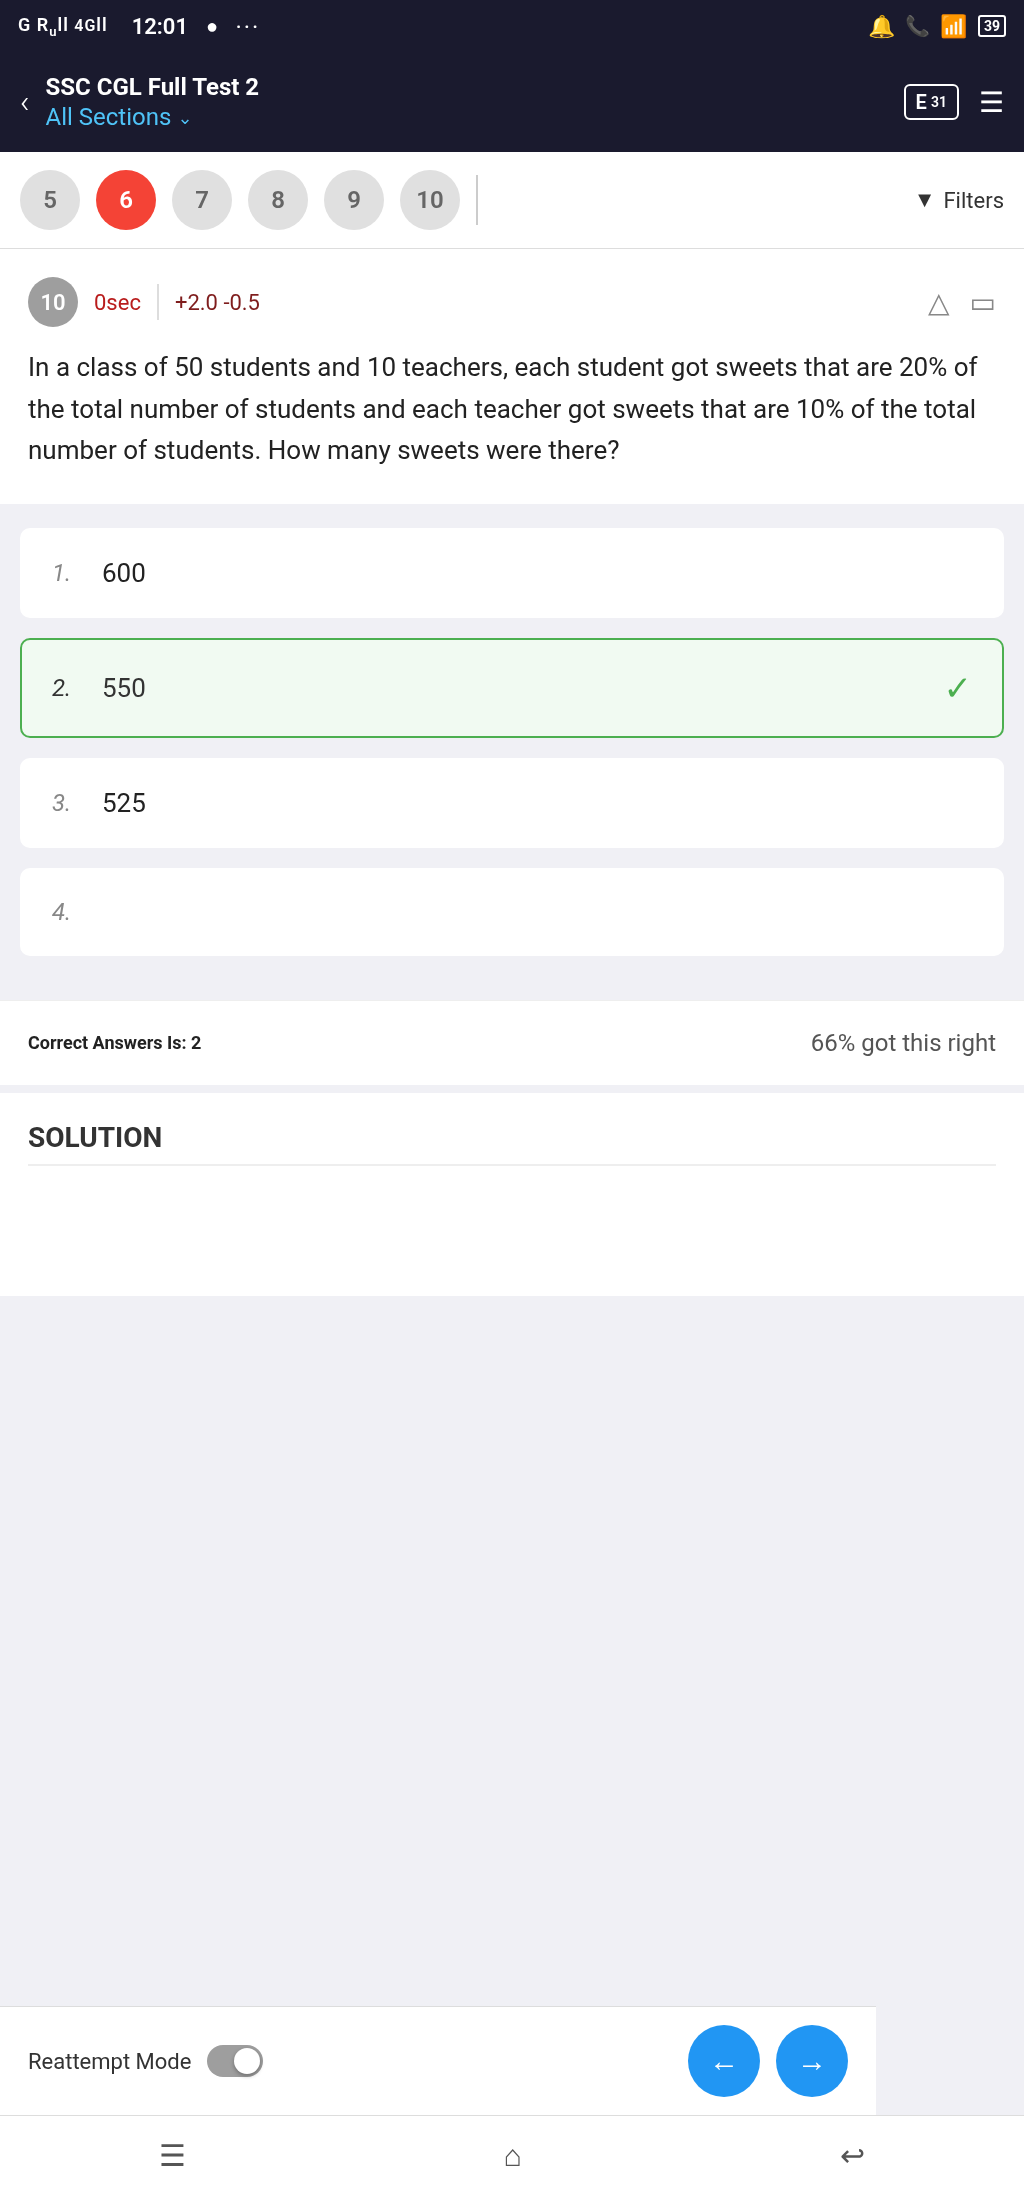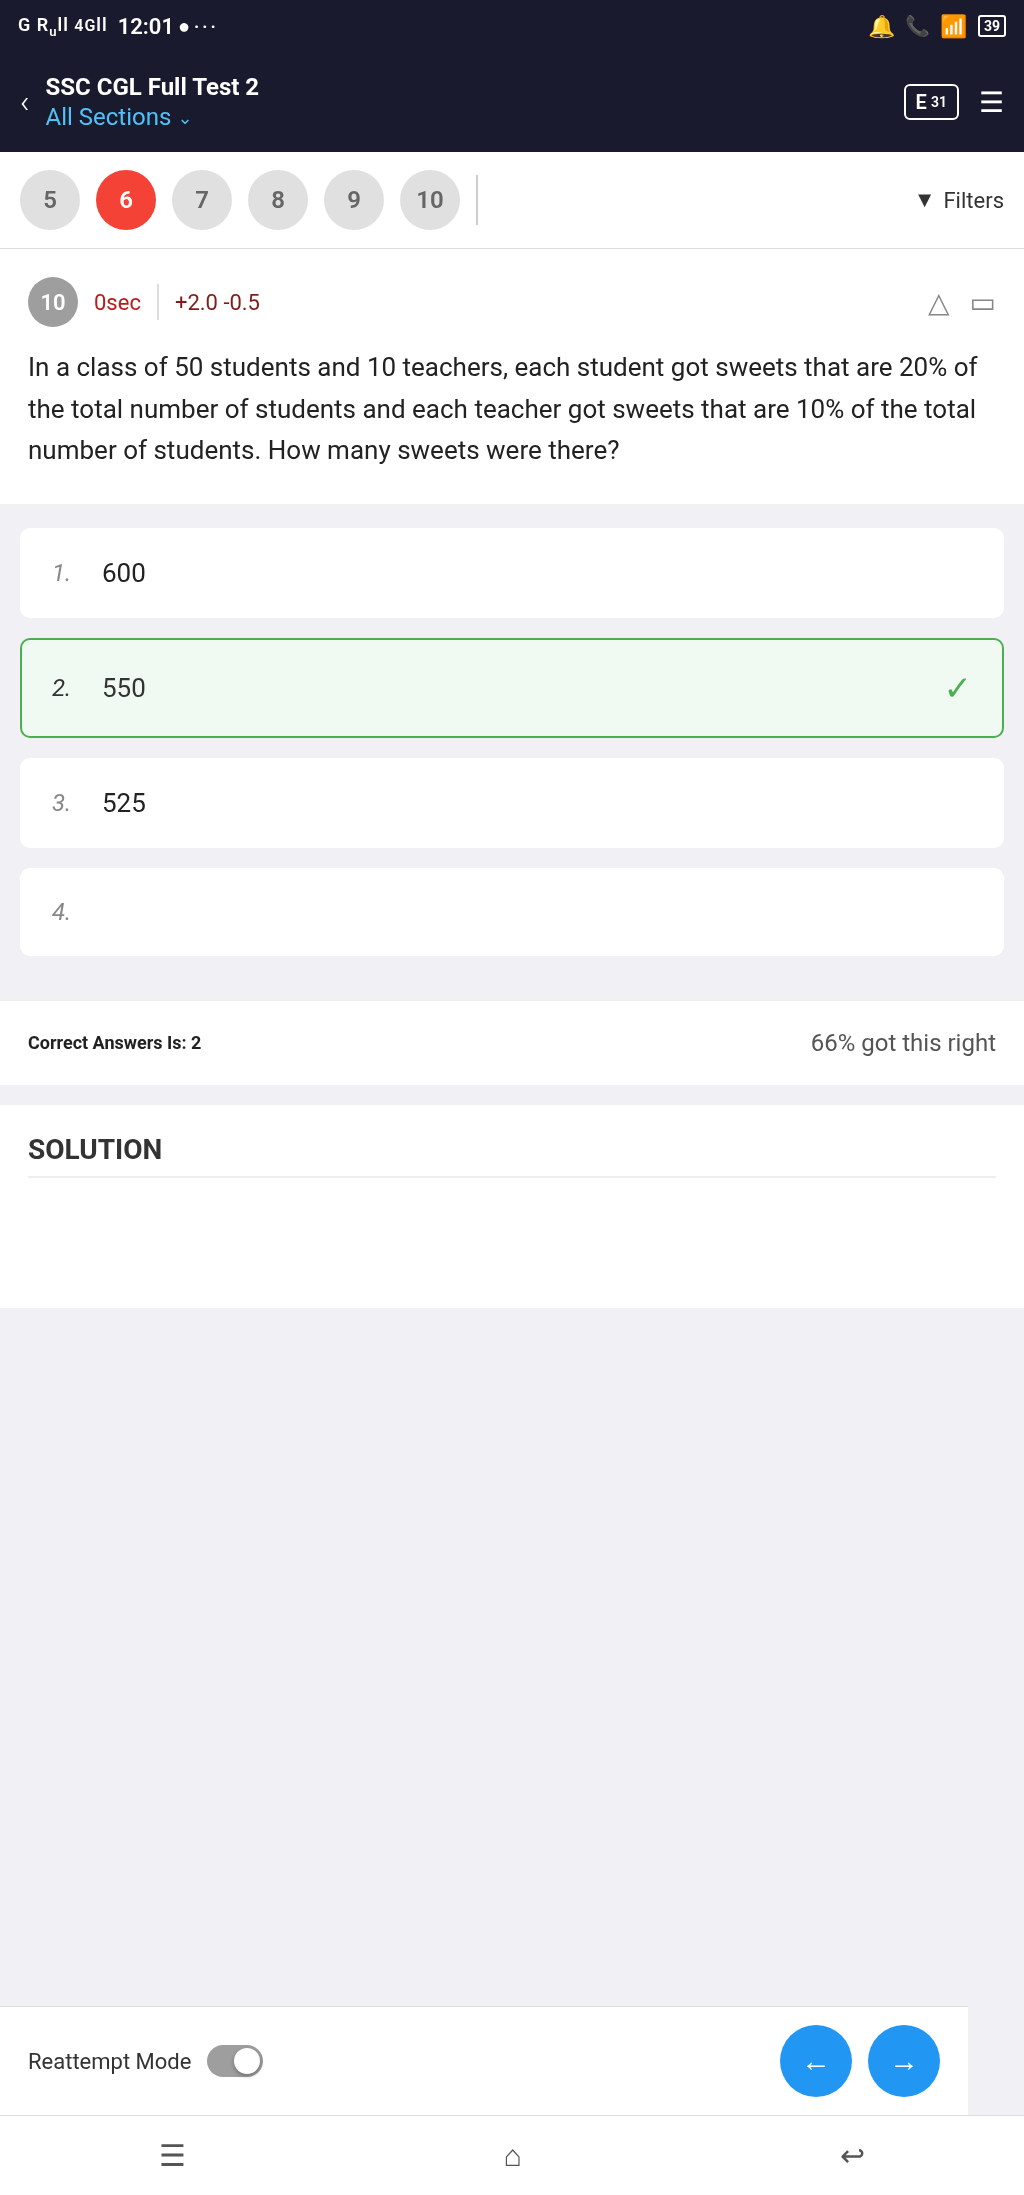--- a/index.html
+++ b/index.html
@@ -18,21 +18,21 @@
       color: white;
       display: flex;
       justify-content: space-between;
       align-items: center;
       padding: 8px 18px;
       height: 52px;
     }
     .status-left {
       display: flex;
       align-items: center;
-      gap: 4px;
+      gap: 18px;
       font-size: 20px;
       font-weight: 600;
     }
     .status-right {
       display: flex;
       align-items: center;
       gap: 10px;
       font-size: 18px;
     }
     .battery-icon {
@@ -274,42 +274,42 @@
     }
     .correct-answer-stat {
       font-size: 24px;
       color: #555;
     }
 
     
     .solution-section {
       background: white;
       padding: 28px 28px 10px;
-      margin-top: 20px;
+      margin-top: 8px;
     }
     .solution-title {
       font-size: 28px;
       font-weight: 700;
       color: #333;
       border-bottom: 2px solid #eee;
       padding-bottom: 10px;
     }
 
     
     .bottom-bar {
       background: white;
       padding: 18px 28px;
       display: flex;
       align-items: center;
       justify-content: space-between;
       border-top: 1px solid #ddd;
       position: fixed;
       bottom: 80px;
       left: 0;
-      width: 968px;
+      width: 876px;
     }
     .reattempt-section {
       display: flex;
       align-items: center;
       gap: 16px;
     }
     .reattempt-label {
       font-size: 22px;
       color: #333;
     }

